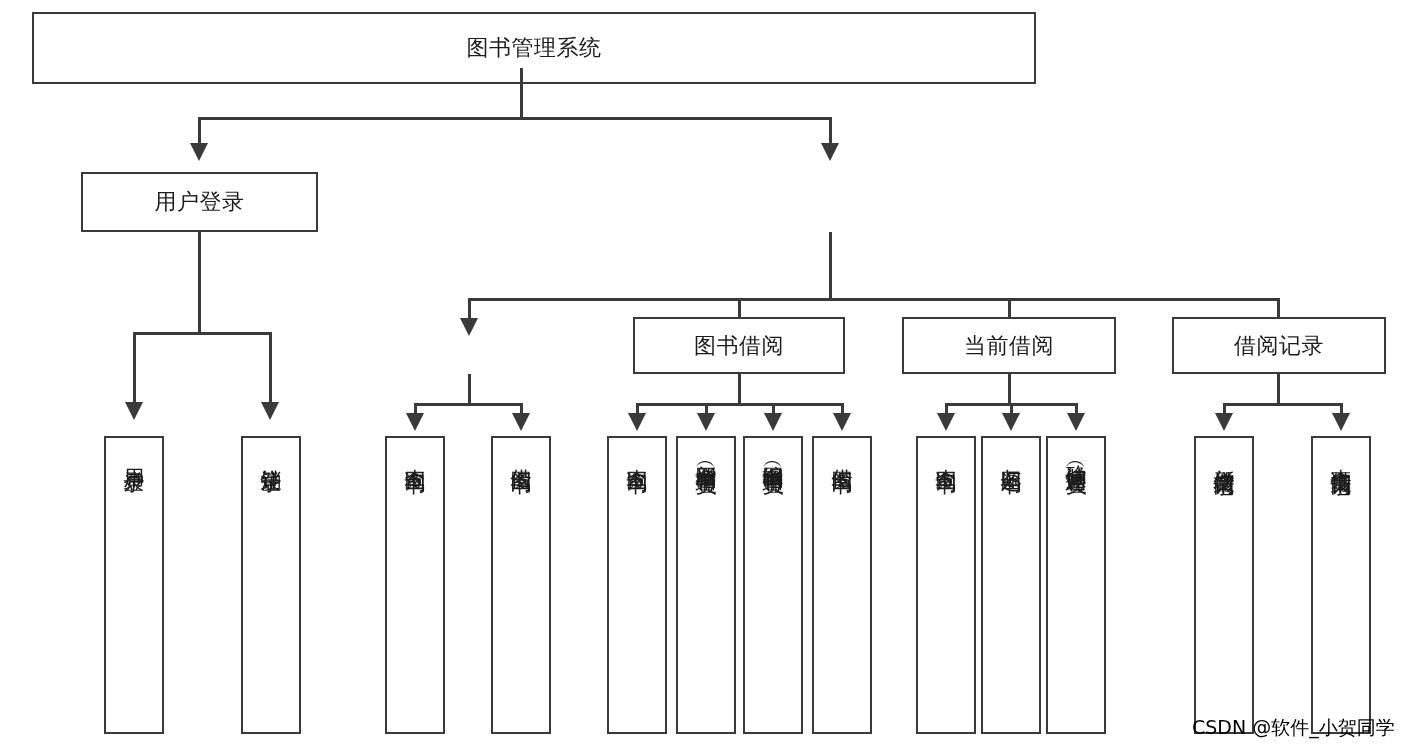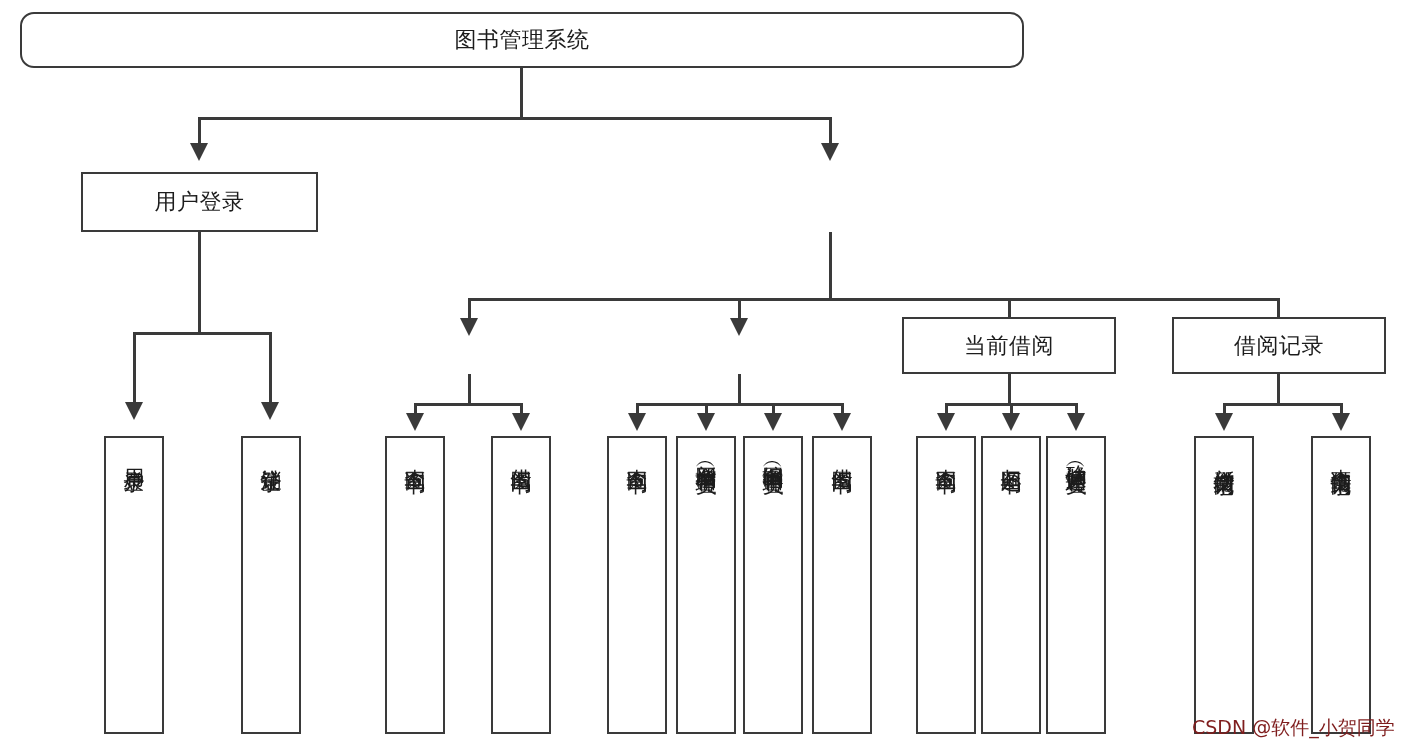--- a/index.html
+++ b/index.html
@@ -71,32 +71,32 @@
     position: absolute;
     width: 0;
     height: 0;
     border-left: 9px solid transparent;
     border-right: 9px solid transparent;
     border-top: 18px solid #3a3a3a;
   }
   
   #watermark {
     position: absolute;
-    color: #7f1d1d;
+    color: #000000;
     font-size: 19px;
     white-space: nowrap;
     font-family: "DejaVu Sans", "Liberation Sans", sans-serif;
   }
 </style>
 </head>
 <body>
 
 <div id="canvas">
 
-  <div class="node horiz" style="left:20px; top:12px; width:1004px; height:56px;border-radius:14px;">
+  <div class="node horiz" style="left:32px; top:12px; width:1004px; height:72px;">
     <span class="label">图书管理系统</span>
   </div>
 
   <div class="vline" style="left:520px; top:68px; height:50px;"></div>
 
   <div class="hline" style="left:198px; top:117px; width:634px;"></div>
 
   <div class="vline" style="left:198px; top:117px; height:28px;"></div>
   <div class="arrow" style="left:190px; top:143px;"></div>
   <div class="vline" style="left:829px; top:117px; height:28px;"></div>
@@ -122,20 +122,23 @@
 
   <div class="vline" style="left:738px; top:298px; height:22px;"></div>
   <div class="arrow" style="left:730px; top:318px;"></div>
 
   <div class="vline" style="left:1008px; top:298px; height:22px;"></div>
   <div class="arrow" style="left:1000px; top:318px;"></div>
 
   <div class="vline" style="left:1277px; top:298px; height:22px;"></div>
   <div class="arrow" style="left:1269px; top:318px;"></div>
 
+  <div class="node horiz" style="left:633px; top:317px; width:212px; height:57px;">
+    <span class="label">图书借阅</span>
+  </div>
   <div class="node horiz" style="left:902px; top:317px; width:214px; height:57px;">
     <span class="label">当前借阅</span>
   </div>
   <div class="node horiz" style="left:1172px; top:317px; width:214px; height:57px;">
     <span class="label">借阅记录</span>
   </div>
 
   <div class="vline" style="left:468px; top:374px; height:31px;"></div>
   <div class="hline" style="left:414px; top:403px; width:109px;"></div>
   <div class="vline" style="left:414px; top:403px; height:12px;"></div>

